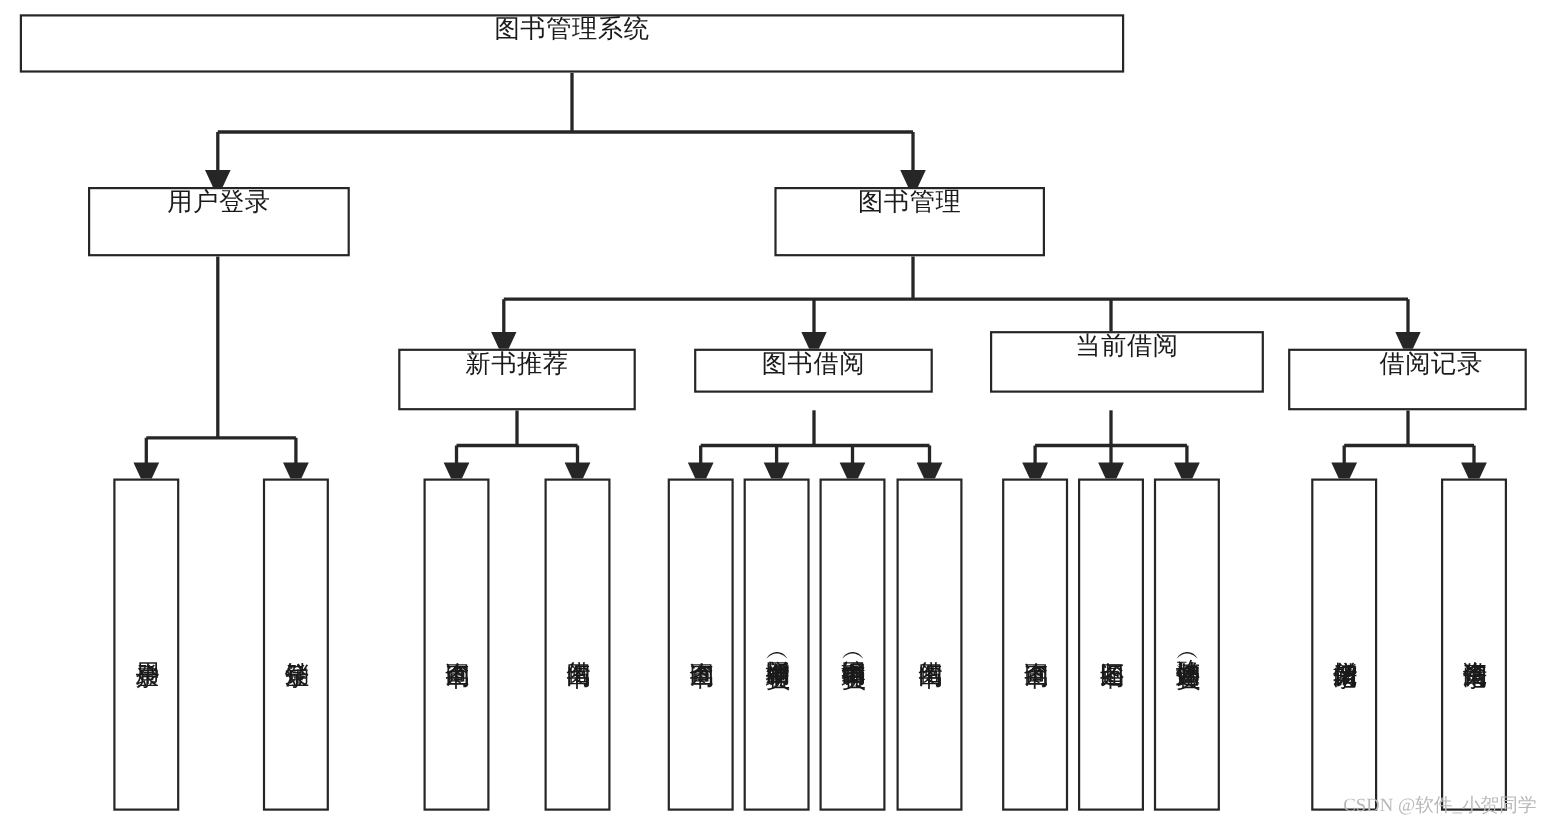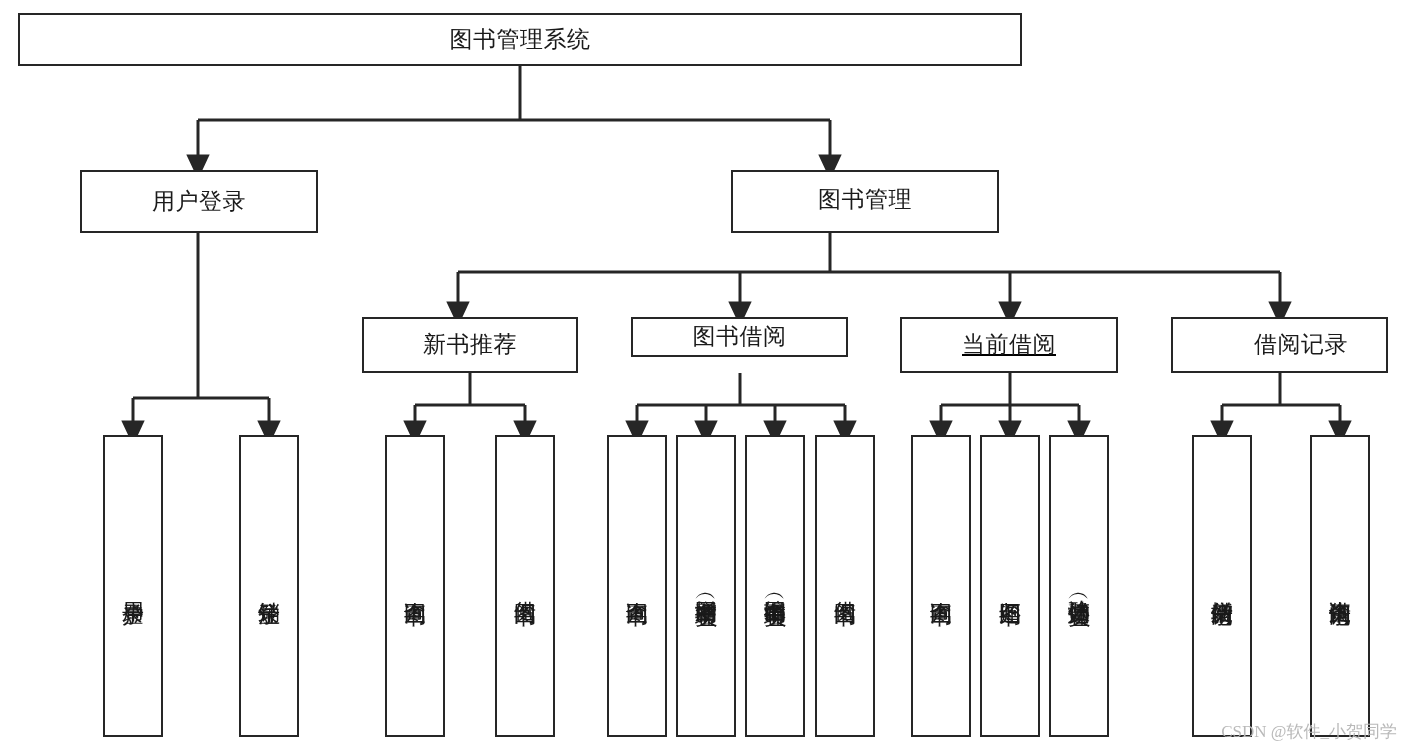--- a/index.html
+++ b/index.html
@@ -25,21 +25,20 @@
     width: 1405px;
     height: 747px;
     pointer-events: none;
   }
   .node {
     position: absolute;
     box-sizing: border-box;
     background: #ffffff;
     border: 2.5px solid #262626;
     display: flex;
-    align-items: center;
     justify-content: center;
     z-index: 2;
   }
   .node .label-h {
     font-size: 23px;
     color: #1a1a1a;
     line-height: 1.1;
     white-space: nowrap;
     letter-spacing: 0.5px;
   }
@@ -123,31 +122,31 @@
     </g>
   </svg>
 
   <div class="node" style="left:18px; top:13px; width:1004px; height:53px;">
     <span class="label-h">图书管理系统</span>
   </div>
 
   <div class="node" style="left:80px; top:170px; width:238px; height:63px;">
     <span class="label-h">用户登录</span>
   </div>
-  <div class="node" style="left:731px; top:170px; width:268px; height:63px;font-family:Liberation Mono, monospace;">
+  <div class="node" style="left:704px; top:170px; width:246px; height:63px;">
     <span class="label-h">图书管理</span>
   </div>
 
   <div class="node" style="left:362px; top:317px; width:216px; height:56px;">
     <span class="label-h">新书推荐</span>
   </div>
   <div class="node" style="left:631px; top:317px; width:217px; height:40px;">
     <span class="label-h">图书借阅</span>
   </div>
-  <div class="node" style="left:900px; top:317px; width:218px; height:56px;text-decoration:underline;">
+  <div class="node" style="left:900px; top:301px; width:249px; height:56px;">
     <span class="label-h">当前借阅</span>
   </div>
   <div class="node" style="left:1171px; top:317px; width:217px; height:56px;padding-left:43px;">
     <span class="label-h">借阅记录</span>
   </div>
 
   <div class="node leaf" style="left:103px; top:435px; width:60px; height:302px;">
     <span class="label-v">用户登录</span>
   </div>
   <div class="node leaf" style="left:239px; top:435px; width:60px; height:302px;">

